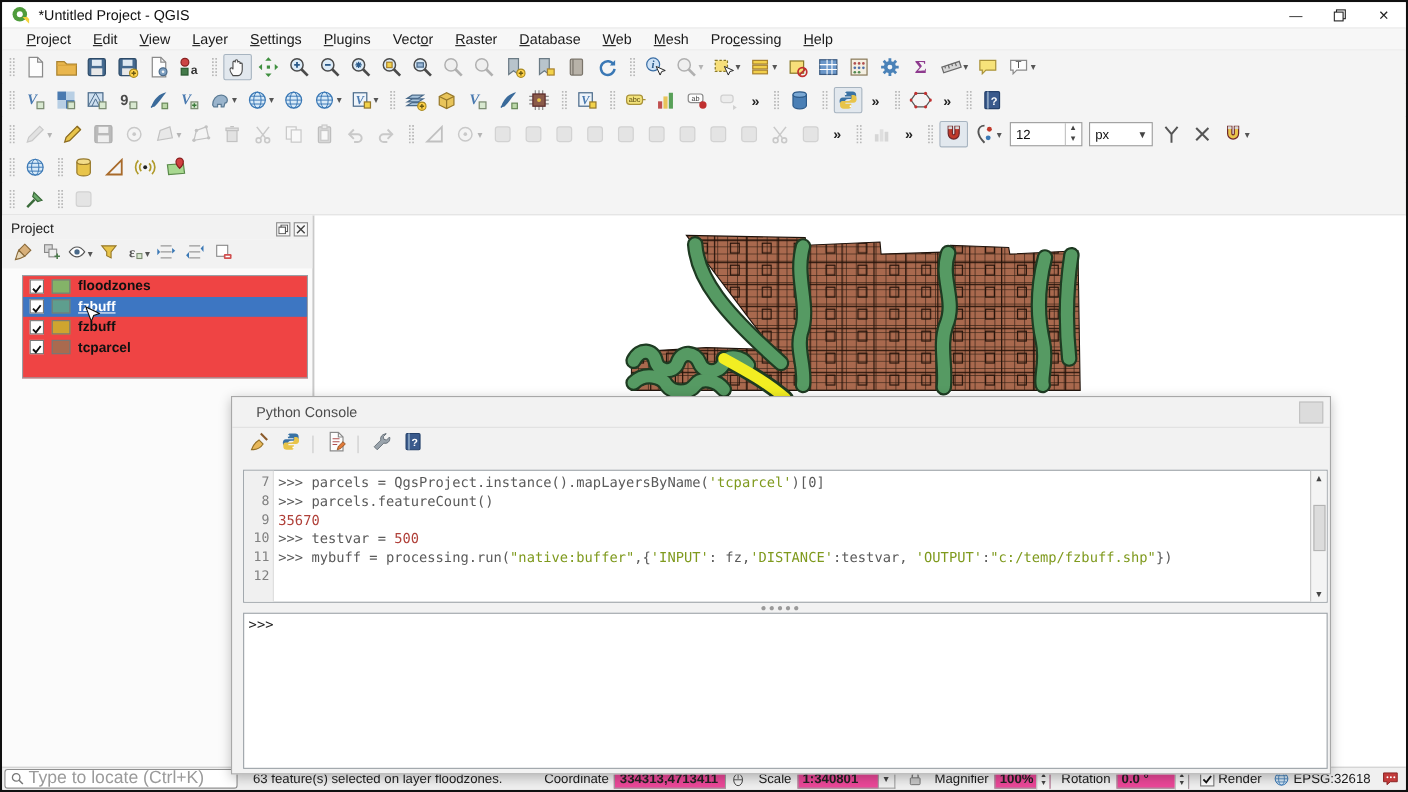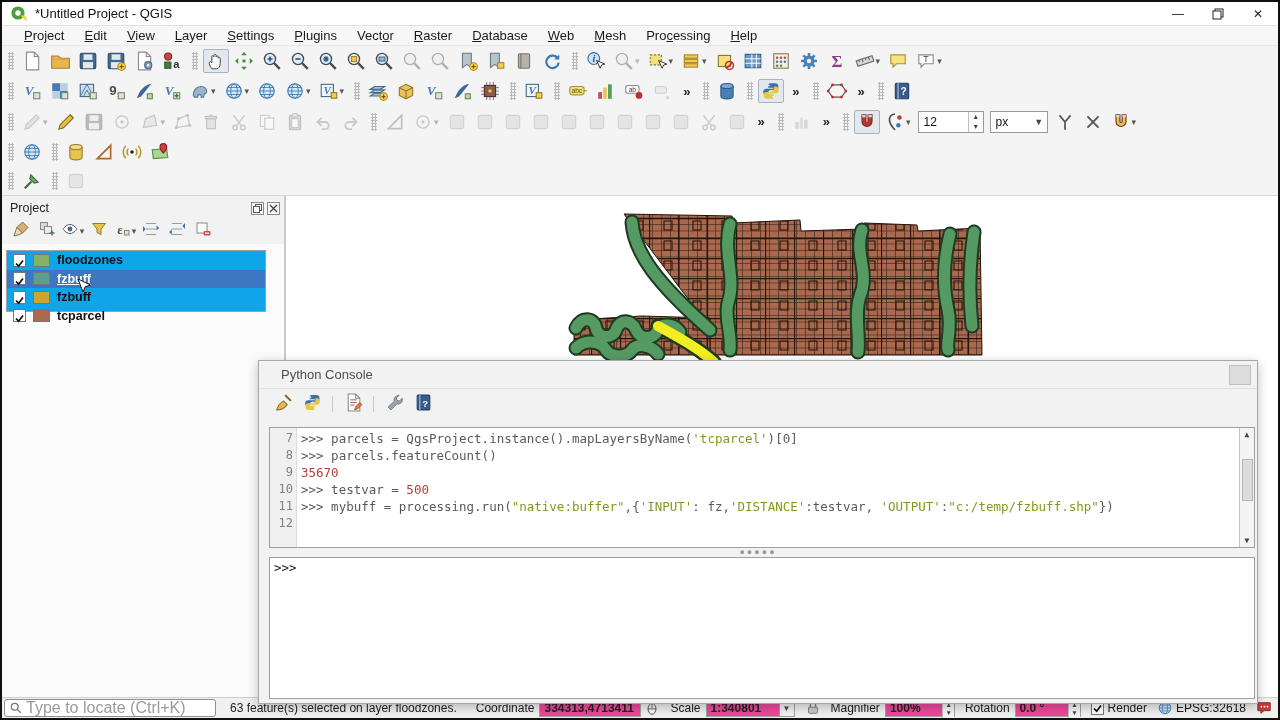--- a/index.html
+++ b/index.html
@@ -52,36 +52,36 @@
     background:#f2f2f2; }
   .lp-title { font-size:12.5px; color:#222; }
   .lp-btns { margin-left:auto; display:flex; gap:3px; }
   .lp-btn { width:13px; height:13px; border:1px solid #8a8a8a; background:#f8f8f8;
     display:flex; align-items:center; justify-content:center; }
   .lp-btn svg { width:9px; height:9px; }
   .lp-toolbar { height:26px; display:flex; align-items:center; gap:5px;
     padding-left:8px; background:#f2f2f2; }
   .lp-tbtn { width:21px; height:21px; display:flex; align-items:center; justify-content:center; }
   .lp-tbtn svg { width:18px; height:18px; }
-  .lp-list { position:absolute; left:4px; top:54px; width:260px; height:62px;
-    background:#0ea5e9; border:1px solid #9aa0a6; }
+  .lp-list { position:absolute; left:18px; top:54px; width:260px; height:94px;
+    background:#ef4444; border:1px solid #9aa0a6; }
   .layer-row { height:18.5px; display:flex; align-items:center; padding-left:6px; gap:7px; }
   .layer-row.sel { background:#3d76c2; }
   .layer-row.sel .layer-label { color:#fff; text-decoration:underline; }
   .layer-check { width:13px; height:13px; background:#fff; border:1px solid #777; }
   .layer-check svg { width:11px; height:11px; }
   .layer-swatch { width:17px; height:13px; border:1px solid #777; }
   .layer-label { font-size:12.5px; font-weight:600; color:#111; }
   .lp-cursor { position:absolute; left:75px; top:82px; width:14px; height:20px; z-index:5; }
   .map-canvas { position:relative; flex:1; background:#fff; overflow:hidden; }
   .map-svg { position:absolute; left:276px; top:2px; }
   
   .pycon { position:absolute; left:208px; top:358px; width:1000px; height:344px;
     background:#f2f2f2; border:1px solid #a8a8a8;
-    box-shadow:0 3px 10px rgba(0,0,0,.25); z-index:20;margin-left:48px; }
+    box-shadow:0 3px 10px rgba(0,0,0,.25); z-index:20; }
   .pc-title { height:28px; display:flex; align-items:center; padding:0 6px 0 22px;
     border-bottom:1px solid #e0e0e0; }
   .pc-title-text { font-size:13px; color:#4d4d4d; }
   .pc-close { margin-left:auto; width:22px; height:20px; background:#dcdcdc;
     border:1px solid #c0c0c0; }
   .pc-toolbar { height:30px; display:flex; align-items:center; gap:7px; padding-left:13px; }
   .pc-tbtn { width:22px; height:22px; display:flex; align-items:center; justify-content:center; }
   .pc-tbtn svg { width:19px; height:19px; }
   .pc-sep { width:1px; height:16px; background:#c8c8c8; margin:0 2px; }
   .pc-out { position:absolute; left:10px; right:2px; top:66px; height:121px;
@@ -1341,21 +1341,21 @@
       <div class="sb-ddbtn">▼</div>
     </div>
     <div class="sb-gap">
       <svg class="sb-ic" viewBox="0 0 18 18">
         <rect x="4" y="8" width="10" height="7" rx="1" fill="#c8c8c8" stroke="#777"></rect>
         <path d="M6 8V6a3 3 0 0 1 6 0v2" fill="none" stroke="#777" stroke-width="1.4"></path>
       </svg>
     </div>
     <div class="sb-gap">
       <span class="sb-label">Magnifier</span>
-      <div class="sb-box" style="width:70px;margin-left:5px;padding-right:0">
+      <div class="sb-box" style="width:51px;margin-left:5px;padding-right:0">
         <span style="flex:1">100%</span>
         <div class="sb-spinner">
             <span>▲</span>
             <span>▼</span>
           </div>
       </div>
     </div>
     <div class="sb-gap">
       <span class="sb-label">Rotation</span>
       <div class="sb-box" style="width:66px;margin-left:5px;padding-right:0">

